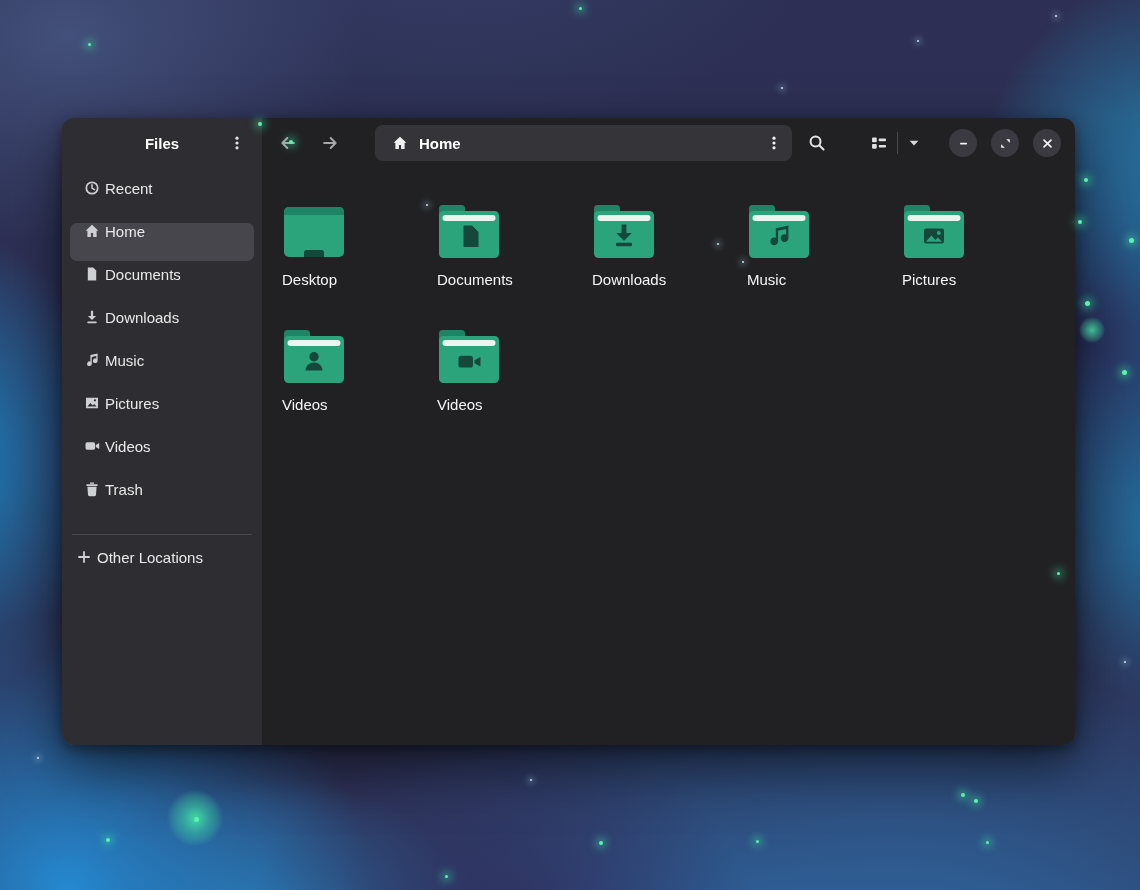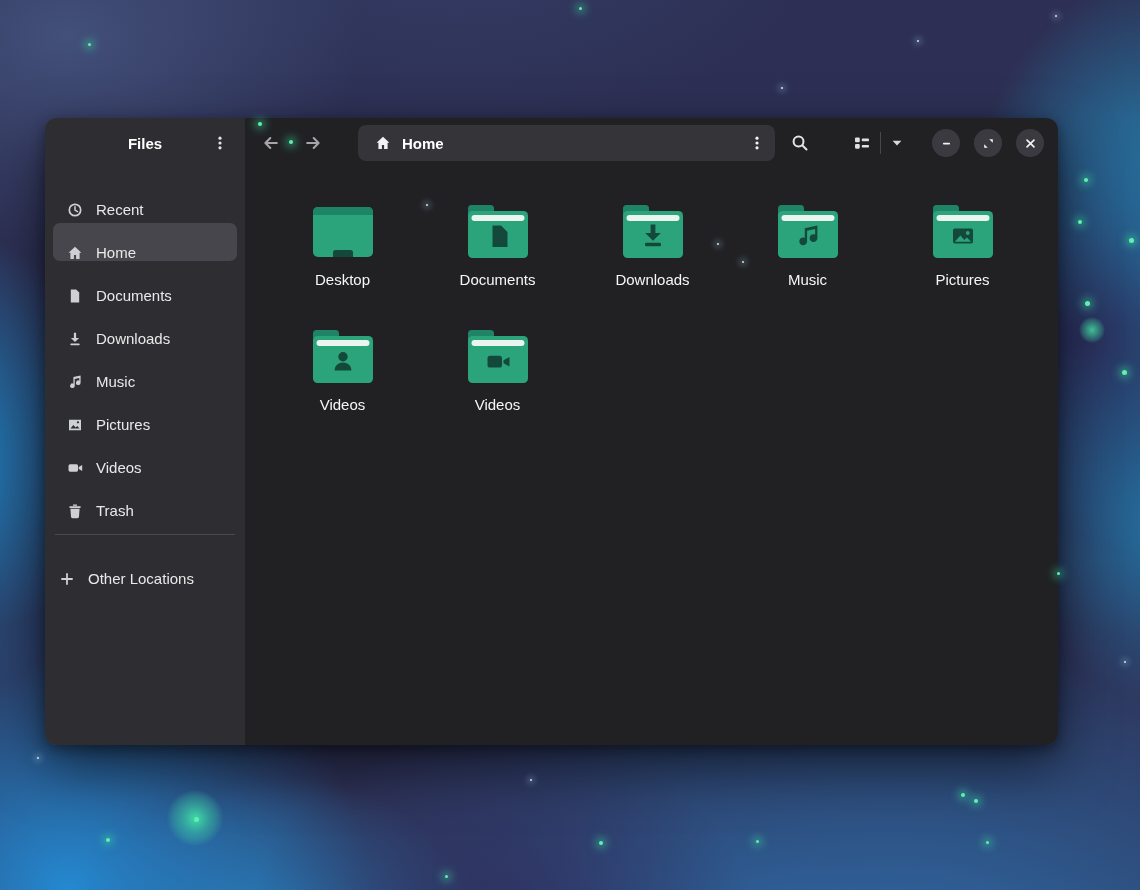--- a/index.html
+++ b/index.html
@@ -20,37 +20,37 @@
       radial-gradient(300px 260px at 25% 108%,rgba(40,150,215,.85),transparent 70%),
       radial-gradient(900px 540px at 78% 112%,rgba(47,115,178,.95),transparent 72%),
       radial-gradient(430px 300px at 56% 116%,rgba(40,95,165,.6),  transparent 72%);
   }
   .sparkle { position:absolute; border-radius:50%; pointer-events:none; }
   .sparkle.g { background:#5df2ae; box-shadow:0 0 8px 3px rgba(62,235,166,.55); }
   .sparkle.G { background:radial-gradient(circle, rgba(72,240,170,.75), rgba(62,220,160,.25) 55%, transparent 72%); box-shadow:none; }
   .sparkle.w { background:#cfe7f5; box-shadow:0 0 6px 2px rgba(190,230,250,.4); }
 
   .window {
-    position:absolute; left:45px; top:118px; width:1013px; height:627px;
+    position:absolute; left:62px; top:118px; width:1013px; height:627px;
     border-radius:12px; overflow:hidden; display:flex;
     box-shadow:0 22px 55px rgba(0,0,0,.55), 0 4px 14px rgba(0,0,0,.4);
     color:#ececec; font-size:15px;
   }
   
   .sidebar { width:200px; background:var(--sidebar-bg); flex:none; display:flex; flex-direction:column; }
   .sidebar-header { position:relative; height:50px; flex:none; display:flex; align-items:center; justify-content:center; }
   .sidebar-title { font-weight:bold; font-size:15px; color:#fff; }
   .icon-btn {
     width:30px; height:30px; border:none; border-radius:6px; background:transparent;
     color:#e3e3e5; display:flex; align-items:center; justify-content:center; cursor:pointer;
   }
   .sidebar-header .icon-btn { position:absolute; right:10px; top:10px; }
   .side-list { padding:12px 8px 0 8px; }
   .side-item {
-    display:flex; align-items:flex-end; gap:13px; height:38px; margin-bottom:5px;
+    display:flex; align-items:flex-start; gap:5px; height:38px; margin-bottom:5px;
     padding:0 10px 0 14px; border-radius:7px; color:#e9e9ea; cursor:pointer;
   }
   .side-item.selected { background:var(--selected-bg); }
   .side-item .ic { color:#cfd0d3; }
   .side-sep { height:1px; background:#4a494e; margin:10px 10px 14px 10px; }
   .side-footer { padding:0 0; }
 
   
   .main { flex:1; background:var(--pane-bg); display:flex; flex-direction:column; min-width:0; }
   .headerbar { height:50px; flex:none; display:flex; align-items:center; }
@@ -73,21 +73,21 @@
   .win-controls { display:flex; gap:14px; margin-left:22px; margin-right:14px; }
   .win-btn {
     width:28px; height:28px; border-radius:50%; border:none; background:#3b3a40;
     color:#f2f2f2; display:flex; align-items:center; justify-content:center; cursor:pointer;
   }
   .win-btn svg { width:15px; height:15px; display:block; }
 
   .content { flex:1; padding:34px 0 0 20px; }
   .folder-grid { display:flex; flex-wrap:wrap; width:780px; }
   .folder-cell {
-    width:155px; height:125px; display:flex; flex-direction:column; align-items:center; cursor:pointer;
+    width:155px; height:125px; display:flex; flex-direction:column; cursor:pointer;
   }
   .folder-cell svg { display:block; }
   .folder-label { margin-top:9px; font-size:15px; color:#f6f6f6; }
 </style>
 </head>
 <body>
 
 <div class="window" style="--sidebar-bg: #2e2d31; --pane-bg: #212124; --selected-bg: #47464c;">
   <aside class="sidebar">
     <div class="sidebar-header">

